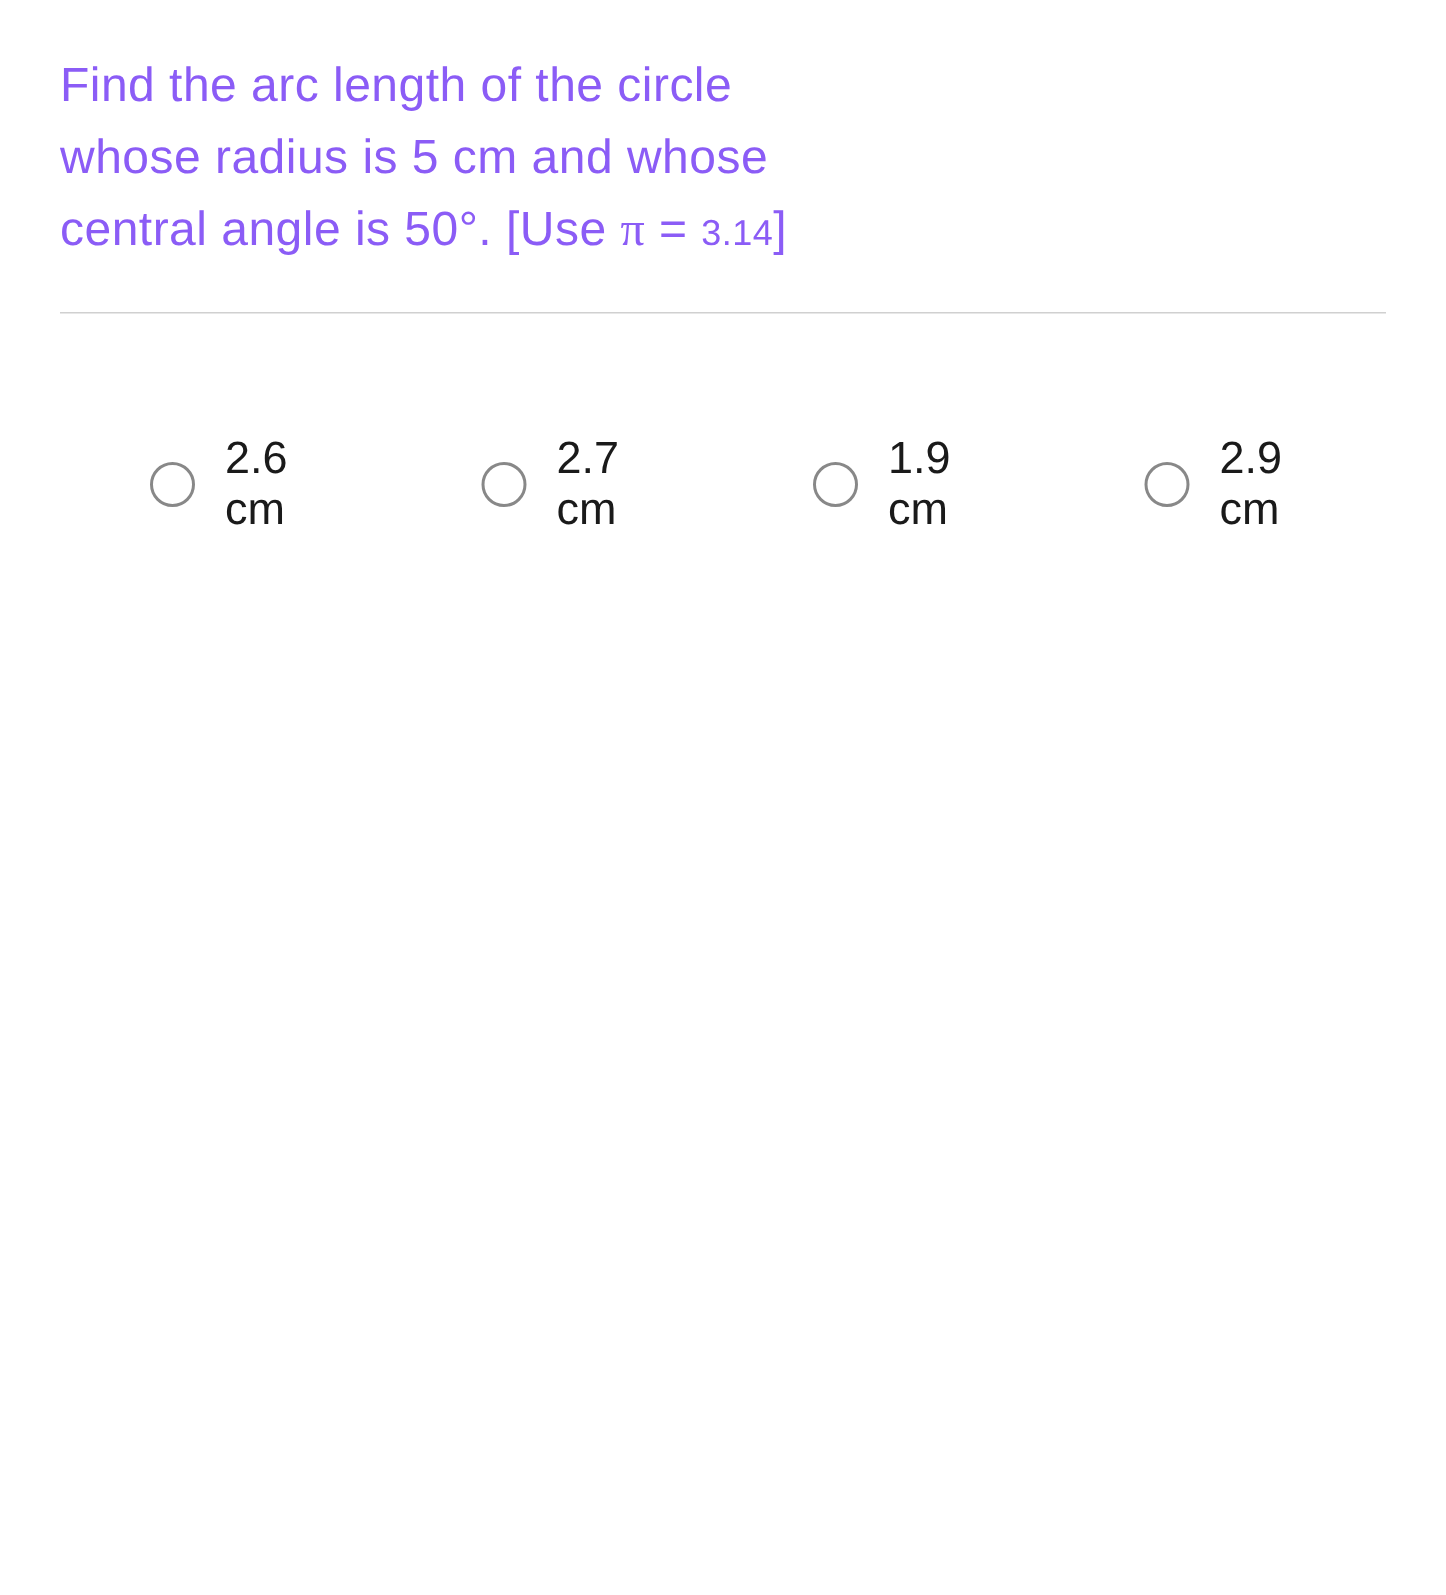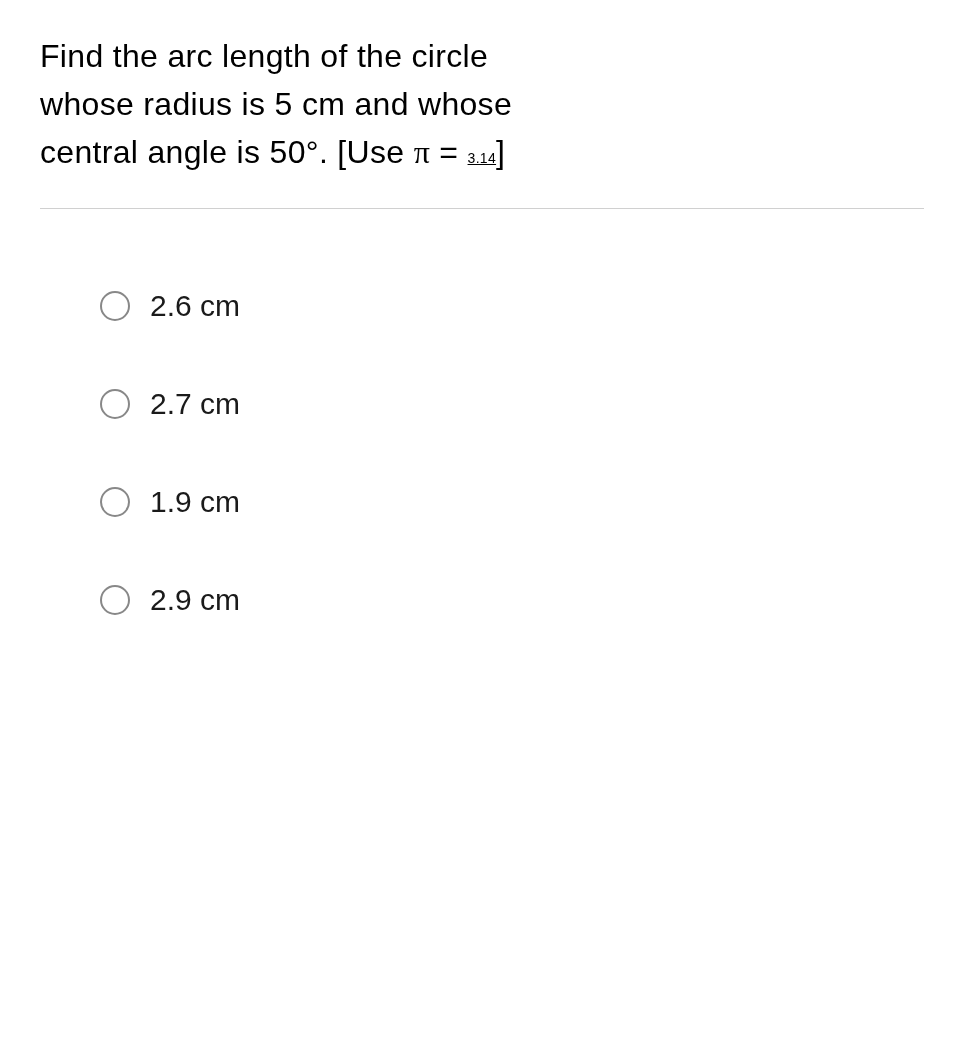--- a/index.html
+++ b/index.html
@@ -14,47 +14,47 @@
       width: 964px;
       min-height: 1063px;
       display: flex;
       flex-direction: column;
       padding: 32px 40px;
     }
 
     .question-text {
       font-size: 32px;
       line-height: 1.5;
-      color: #000000;
+      color: #8b5cf6;
       font-weight: 400;
       letter-spacing: 0.01em;
       margin-bottom: 32px;
     }
 
     .question-text .pi-symbol {
       font-family: 'Times New Roman', serif;
       font-size: 32px;
     }
 
     .question-text .subscript-val {
-      font-size: 14px;
+      font-size: 24px;
       vertical-align: baseline;
-      text-decoration: underline;
     }
 
     .divider {
       border: none;
       border-top: 1px solid #d0d0d0;
       margin-bottom: 48px;
     }
 
     .options-list {
       display: flex;
-      flex-direction: column;
+      flex-direction: row;
       gap: 0;
+      align-items: center;
     }
 
     .option-item {
       display: flex;
       align-items: center;
       gap: 20px;
       padding: 32px 60px;
       cursor: pointer;
     }
 

